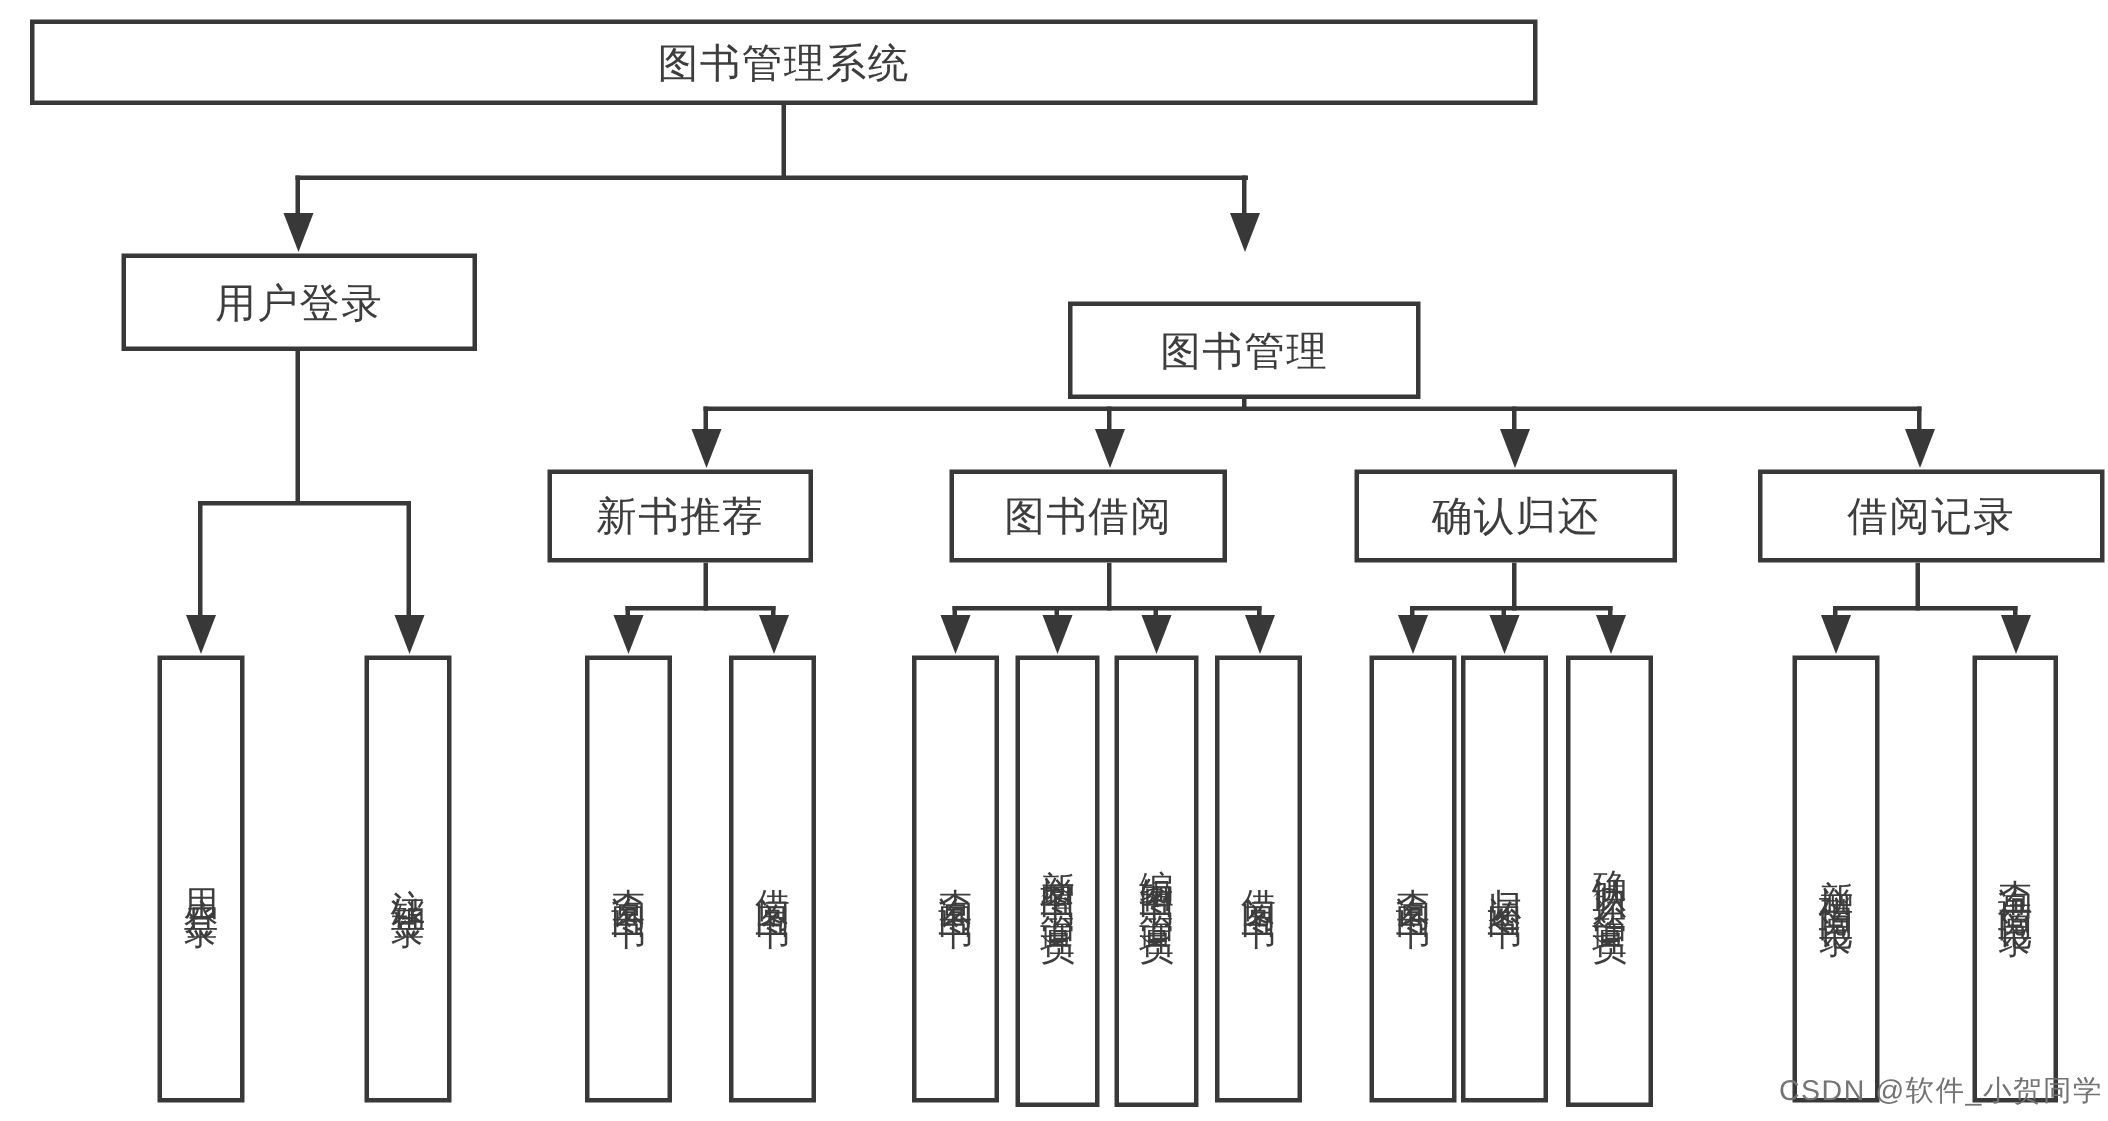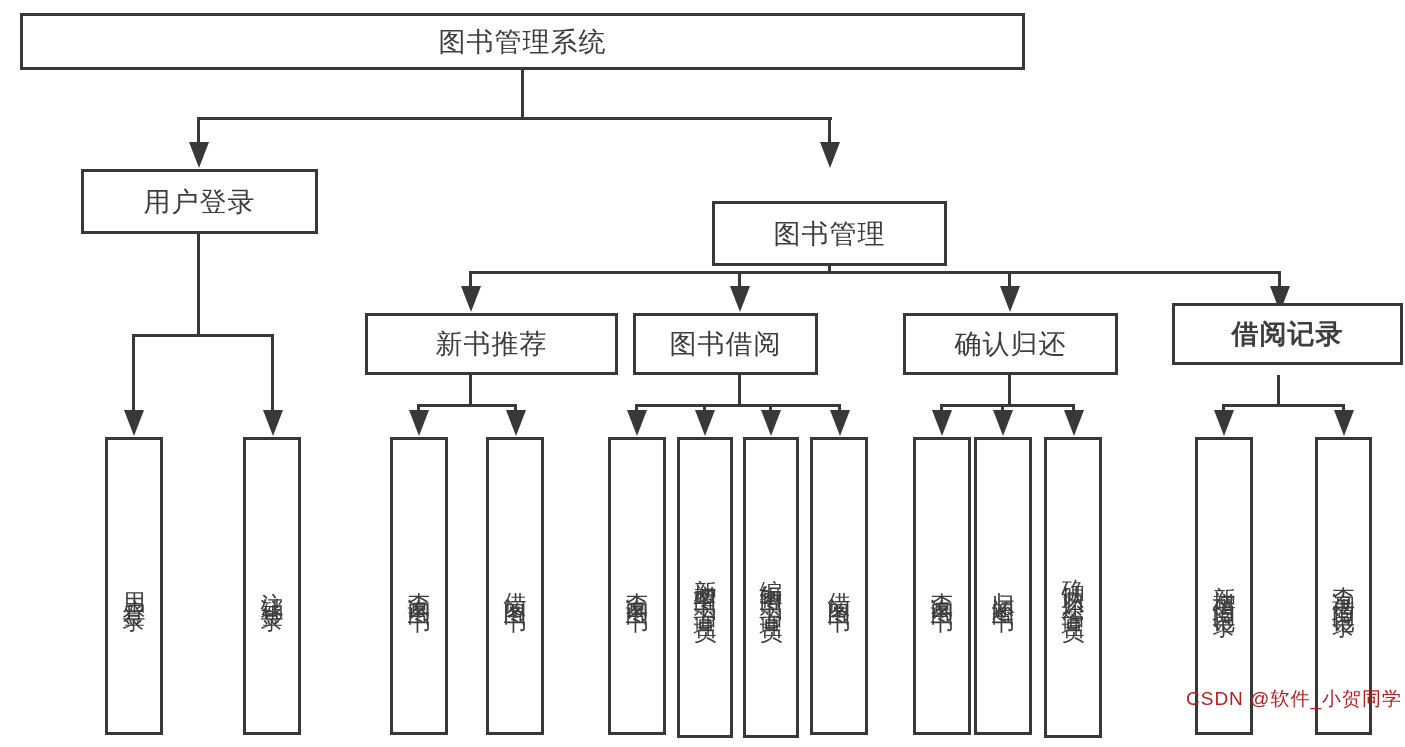--- a/index.html
+++ b/index.html
@@ -18,22 +18,22 @@
     writing-mode:vertical-rl;text-orientation:mixed;
     line-height:1;letter-spacing:6px;
   }
   .line{position:absolute;background:#383838;z-index:1;}
   .arrow{
     position:absolute;width:0;height:0;z-index:1;
     border-left:10px solid transparent;border-right:10px solid transparent;
     border-top:26px solid #383838;
   }
   .watermark{
-    position:absolute;left:1186px;top:686px;z-index:5;
-    font-size:19px;color:#b91c1c;white-space:nowrap;letter-spacing:1px;
+    position:absolute;left:1186px;top:714px;z-index:5;
+    font-size:19px;color:#737373;white-space:nowrap;letter-spacing:1px;
   }
 </style>
 </head>
 <body>
 
 <div class="canvas">
 
   <div class="line" style="left:521px;top:70px;width:3px;height:49px;"></div>
   <div class="line" style="left:197px;top:117px;width:635px;height:3px;"></div>
   <div class="line" style="left:197px;top:117px;width:3px;height:28px;"></div>
@@ -97,30 +97,30 @@
     <span>图书管理系统</span>
   </div>
 
   <div class="node h" style="left:81px;top:169px;width:237px;height:65px;">
     <span>用户登录</span>
   </div>
   <div class="node h" style="left:712px;top:169px;width:235px;height:65px;margin-top:32px;">
     <span>图书管理</span>
   </div>
 
-  <div class="node h" style="left:365px;top:313px;width:253px;height:62px;">
+  <div class="node h" style="left:365px;top:313px;width:177px;height:62px;">
     <span>新书推荐</span>
   </div>
   <div class="node h" style="left:633px;top:313px;width:185px;height:62px;">
     <span>图书借阅</span>
   </div>
   <div class="node h" style="left:903px;top:313px;width:215px;height:62px;">
     <span>确认归还</span>
   </div>
-  <div class="node h" style="left:1172px;top:303px;width:231px;height:62px;font-weight:bold;">
+  <div class="node h" style="left:1172px;top:313px;width:231px;height:62px;">
     <span>借阅记录</span>
   </div>
 
   <div class="node vert" style="left:105px;top:437px;width:58px;height:298px;">
     <span class="vtext">用户登录</span>
   </div>
   <div class="node vert" style="left:243px;top:437px;width:58px;height:298px;">
     <span class="vtext">注销登录</span>
   </div>
 

